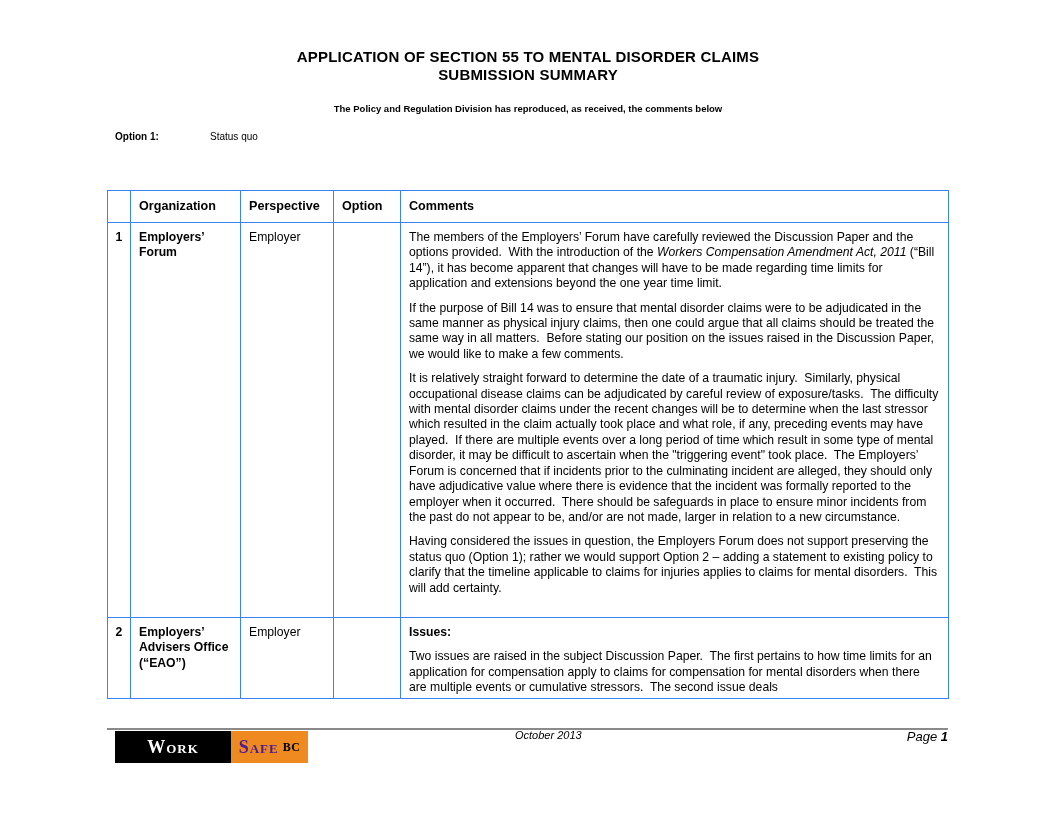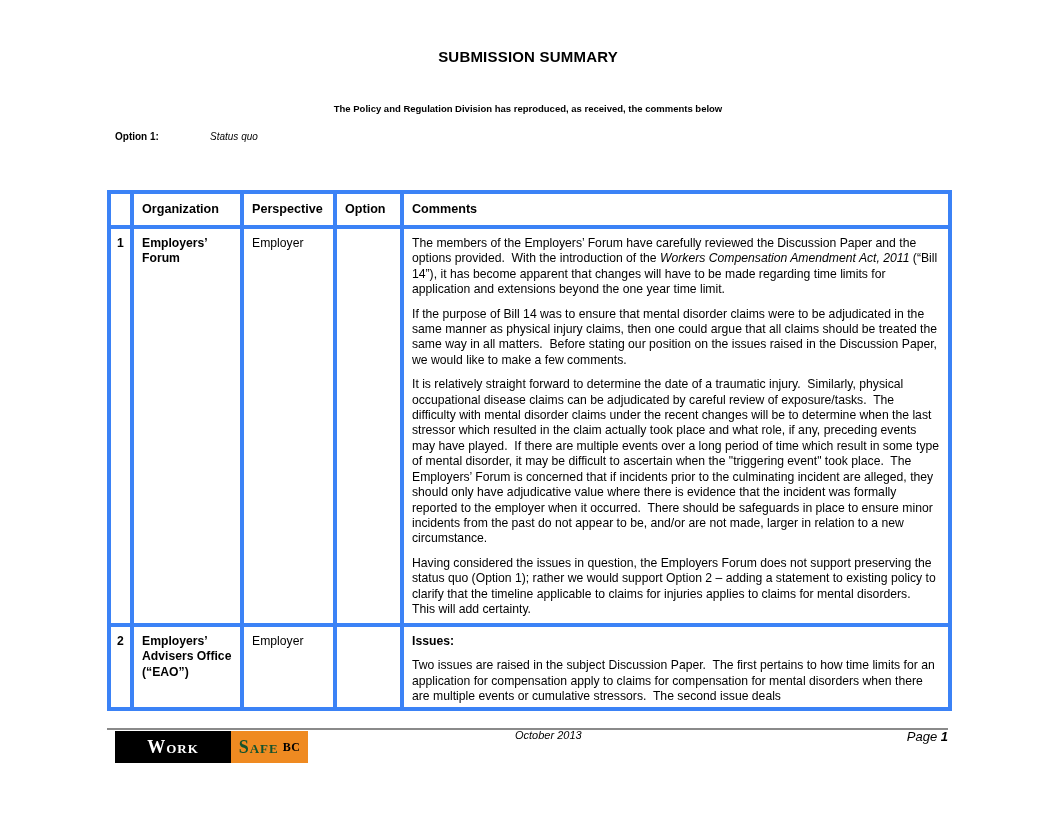--- a/index.html
+++ b/index.html
@@ -32,32 +32,32 @@
   }
   .options {
     position: absolute;
     top: 129px; left: 115px;
     width: 810px;
     font-size: 10px;
     line-height: 16px;
   }
   .option-row { display: flex; }
   .option-label { width: 95px; flex-shrink: 0; font-weight: bold; }
-  .option-text { width: 712px; font-style: italic; }
+  .option-text { width: 712px; }
 
   
   table.summary-table {
     position: absolute;
     top: 190px; left: 107px;
     width: 841px;
     border-collapse: collapse;
     table-layout: fixed;
   }
   .summary-table th, .summary-table td {
-    border: 4px solid #3b82f6;
+    border: 1px solid #3b82f6;
     vertical-align: top;
     text-align: left;
   }
   .summary-table th {
     font-size: 12.6px;
     font-weight: bold;
     padding: 8px 8px 7px 8px;
     height: 16px;
   }
   .summary-table td {
@@ -100,21 +100,21 @@
     background: #000000; color: #ffffff;
     width: 116px;
     display: flex; align-items: center; justify-content: center;
   }
   .logo-orange {
     background: #ef8a21;
     width: 77px;
     display: flex; align-items: center; justify-content: center;
     gap: 4px;
   }
-  .logo-safe { color: #14532d; }
+  .logo-safe { color: #4c1d95; }
   .logo-bc { color: #000000; font-variant: normal; font-size: 12px; letter-spacing: 0.5px; }
   .footer-date {
     position: absolute;
     top: 729px; left: 515px;
     font-size: 11px;
     font-style: italic;
   }
   .footer-page {
     position: absolute;
     top: 729px; right: 108px;
@@ -122,20 +122,21 @@
     font-style: italic;
   }
   .footer-page .pg-num { font-weight: bold; }
 </style>
 </head>
 <body>
 
 <div class="page">
 
   <div class="doc-title">
+    <div>APPLICATION OF SECTION 55 TO MENTAL DISORDER CLAIMS</div>
     <div>SUBMISSION SUMMARY</div>
   </div>
 
   <div class="doc-subtitle">The Policy and Regulation Division has reproduced, as received, the comments below</div>
 
   <div class="options">
       <div class="option-row">
         <span class="option-label">Option 1:</span>
         <span class="option-text">Status quo</span>
       </div>

